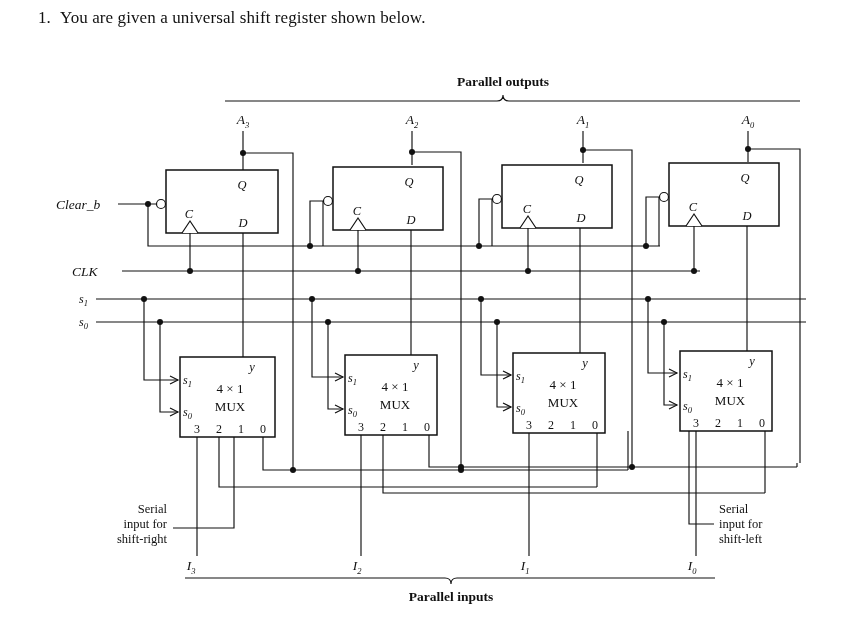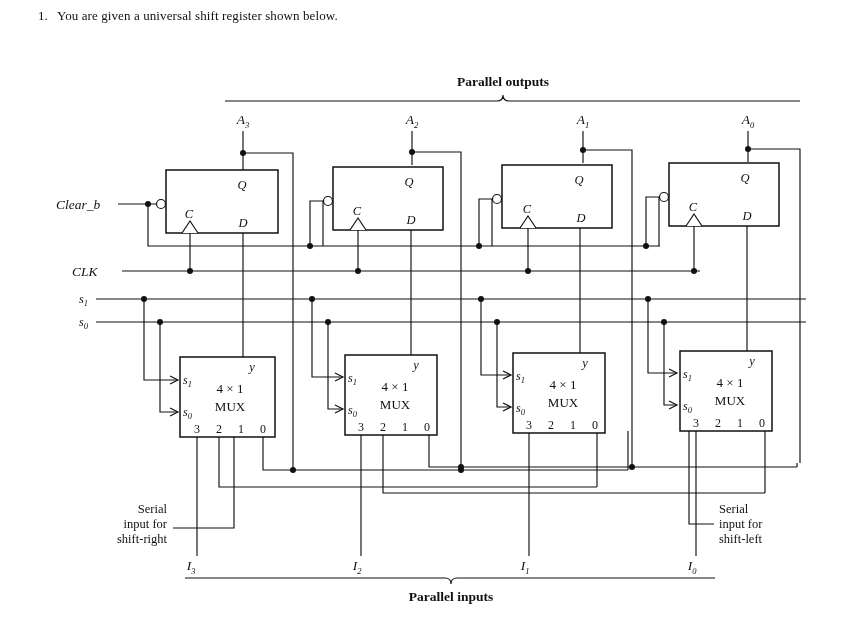--- a/index.html
+++ b/index.html
@@ -1,18 +1,18 @@
 <!DOCTYPE html>
 <html><head>
 <meta charset="utf-8">
 <style>
   html,body{margin:0;padding:0;background:#fff;}
   body{width:862px;height:635px;position:relative;
        font-family:"Liberation Serif",serif;color:#111;overflow:hidden;}
-  #question{position:absolute;left:38px;top:8px;font-size:13px;letter-spacing:.1px;}
+  #question{position:absolute;left:38px;top:8px;font-size:17px;letter-spacing:.1px;}
   #question .num{margin-right:9px;}
   #diagram{position:absolute;left:0;top:0;width:790px;height:635px;}
   svg{display:block;}
   .wire{stroke:#111;stroke-width:1.15;fill:none;}
   .box{stroke:#111;stroke-width:1.5;fill:#fff;}
   .dot{fill:#111;}
   .bub{stroke:#111;stroke-width:1.2;fill:#fff;}
   .tri{stroke:#111;stroke-width:1.2;fill:#fff;}
   .brace{stroke:#111;stroke-width:1.1;fill:none;}
   text{font-family:"Liberation Serif",serif;fill:#111;}

